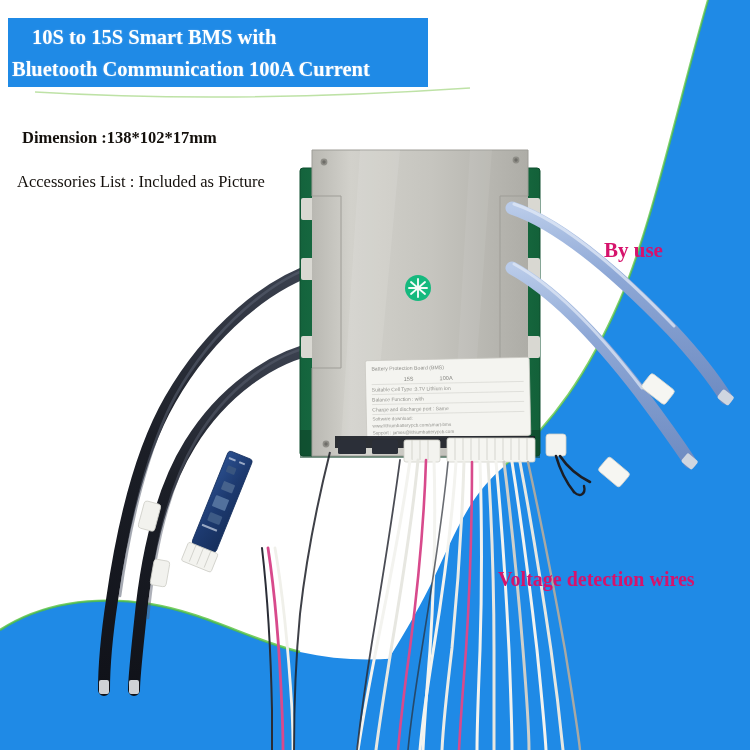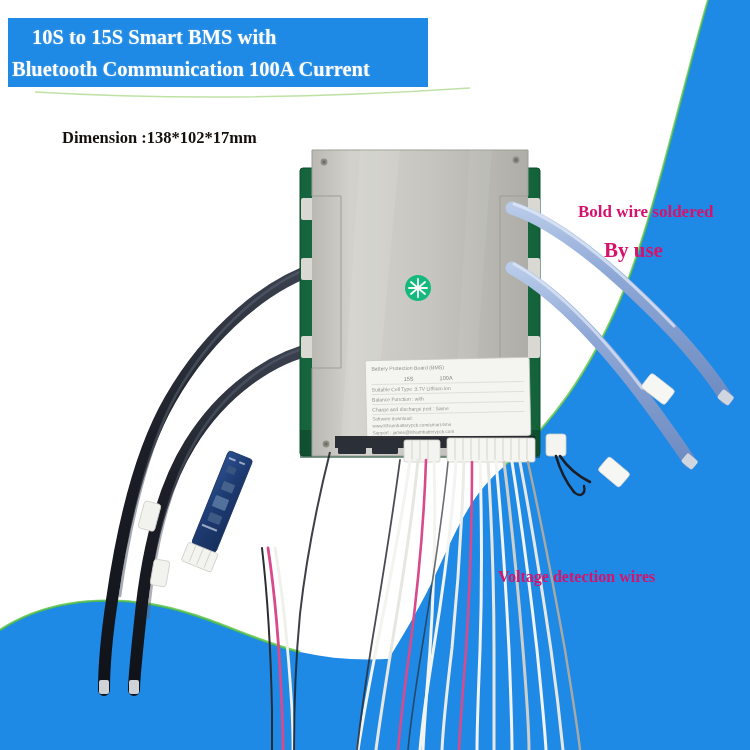--- a/index.html
+++ b/index.html
@@ -26,33 +26,32 @@
     white-space:nowrap;line-height:1;
   }
   #banner .l1{position:absolute;left:24px;top:9px;}
   #banner .l2{position:absolute;left:4px;top:41px;}
 
   
   .spec{
     position:absolute;z-index:45;color:#14100c;
     font-family:"Liberation Serif",serif;font-size:16.5px;
     white-space:nowrap;
-    margin-left:40px;
   }
   #spec-dimension{left:22px;top:128px;font-weight:bold;}
   #spec-accessories{left:17px;top:172px;font-weight:normal;}
 
   
   .callout{
     position:absolute;z-index:46;color:#d6136c;font-weight:bold;
     font-family:"Liberation Serif",serif;white-space:nowrap;
   }
   #callout-bold-wire-l1{left:578px;top:202px;font-size:17px;}
   #callout-bold-wire-l2{left:604px;top:238px;font-size:21px;}
-  #callout-voltage{left:498px;top:568px;font-size:16px;}
+  #callout-voltage{left:498px;top:568px;font-size:20px;}
   #callout-bt{left:272px;top:592px;font-size:17.5px;}
 
   
   #product{position:absolute;left:0;top:0;width:750px;height:750px;z-index:30;}
 </style>
 </head>
 <body>
 
 <div id="stage">
 
@@ -291,18 +290,18 @@
 
     <path d="M330,452 C318,500 306,560 300,614 C296,656 294,700 294,750" fill="none" stroke="#1c1f27" stroke-width="2" opacity="0.85"></path>
   </svg>
 
   <div id="banner">
     <div class="bline l1">10S to 15S Smart BMS with</div>
     <div class="bline l2">Bluetooth Communication 100A Current</div>
   </div>
 
   <div class="spec" id="spec-dimension">Dimension :138*102*17mm</div>
-
-  <div class="callout" id="callout-bold-wire-l1">Bold wire soldered</div>
+  <div class="spec" id="spec-accessories">Accessories List : Included as Picture</div>
+
   <div class="callout" id="callout-bold-wire-l2">By use</div>
   <div class="callout" id="callout-voltage">Voltage detection wires</div>
 
 </div>
 
 </body></html>

